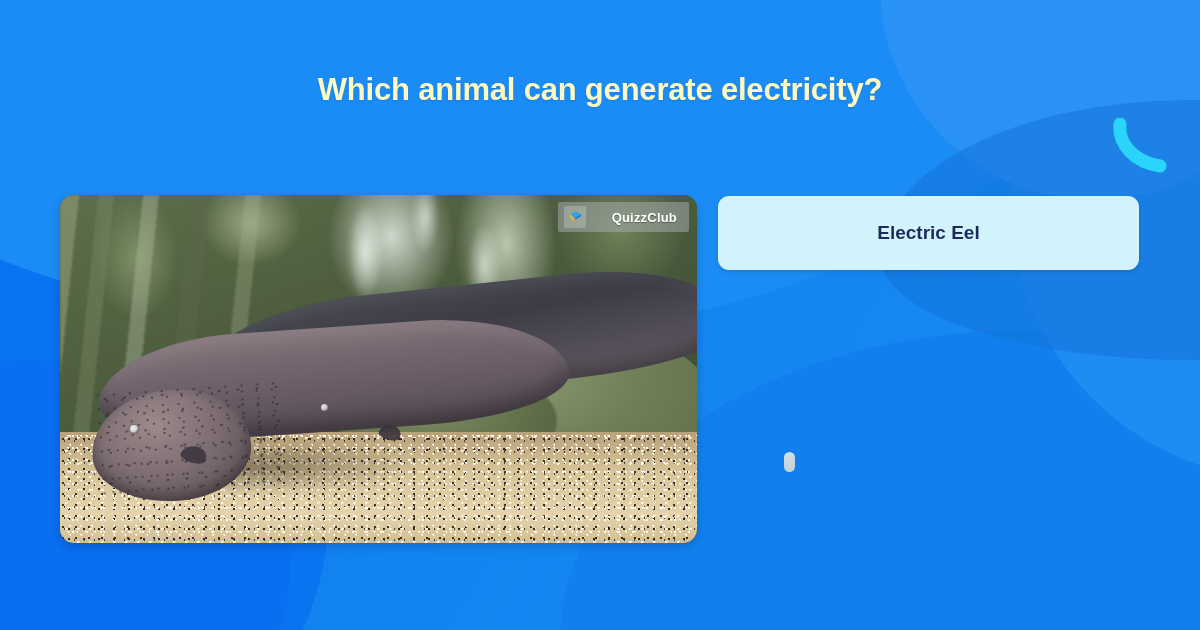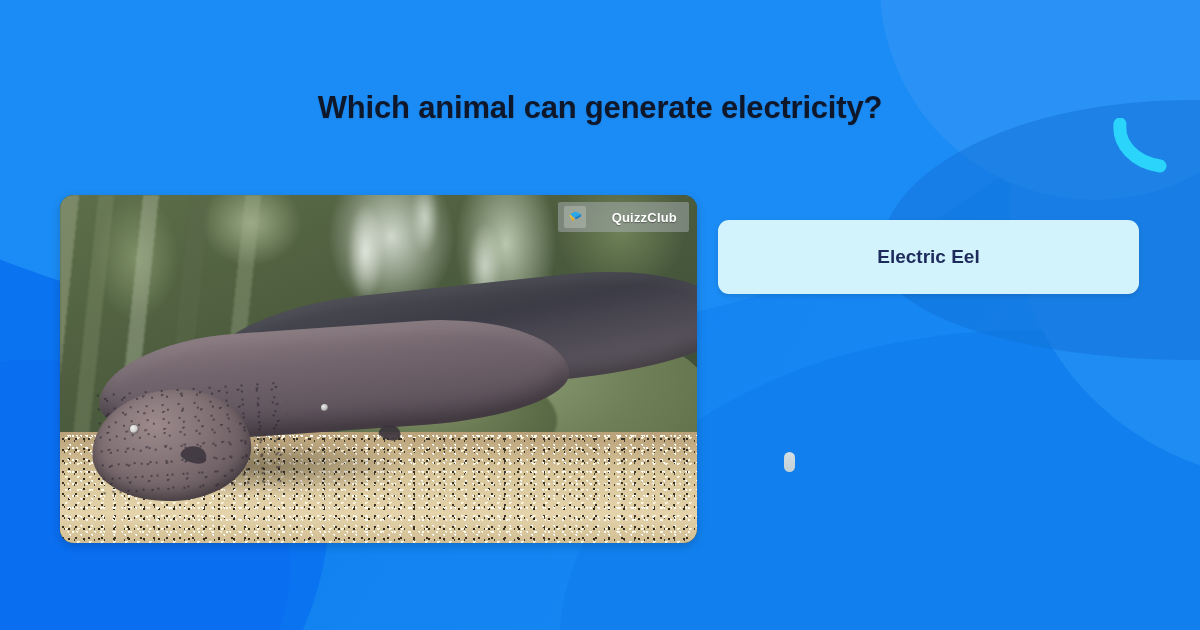--- a/index.html
+++ b/index.html
@@ -101,26 +101,25 @@
     pointer-events: none;
   }
 
   
   .title {
     position: absolute;
     left: 0;
     right: 0;
     top: 72px;
     text-align: center;
-    color: #0f172a;
+    color: #fef9c3;
     font-size: 31px;
     font-weight: bold;
     letter-spacing: -0.2px;
     text-shadow: 0 1px 2px rgba(0,0,0,.10);
-    margin-top: 18px;
   }
 
   
   .photo-card {
     position: absolute;
     left: 60px;
     top: 195px;
     width: 637px;
     height: 348px;
     border-radius: 14px;
@@ -313,21 +312,20 @@
 
   
   .answers {
     position: absolute;
     left: 718px;
     top: 196px;
     width: 421px;
     display: flex;
     flex-direction: column;
     gap: 24px;
-    margin-top: 24px;
   }
   .answer {
     height: 74px;
     border-radius: 11px;
     background: #d2f2fc;
     color: #1d2b5c;
     font-size: 19px;
     font-weight: bold;
     display: flex;
     align-items: center;

